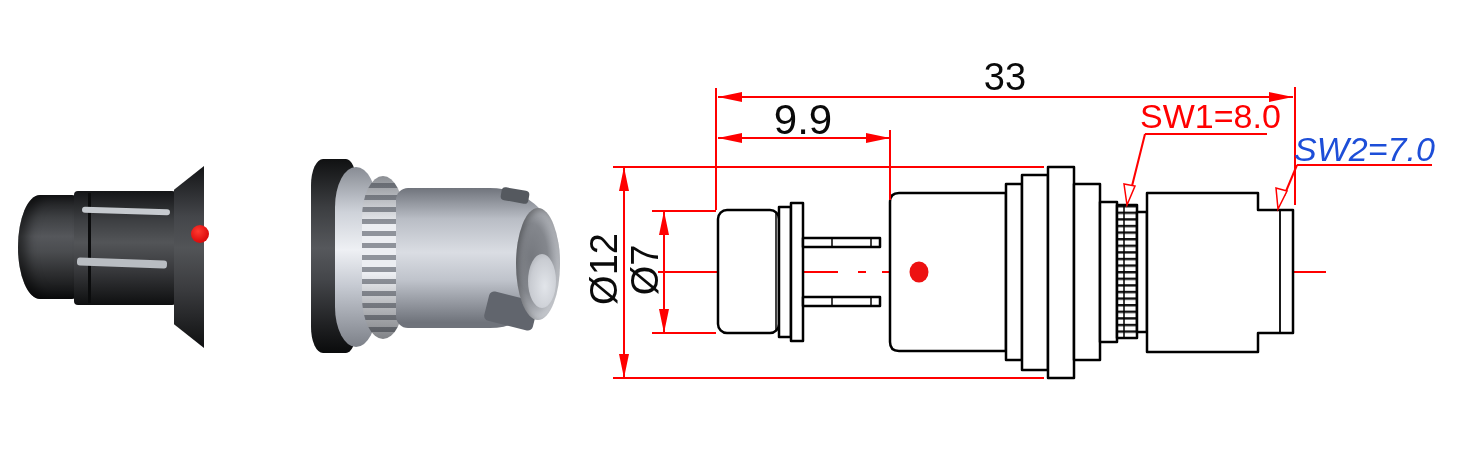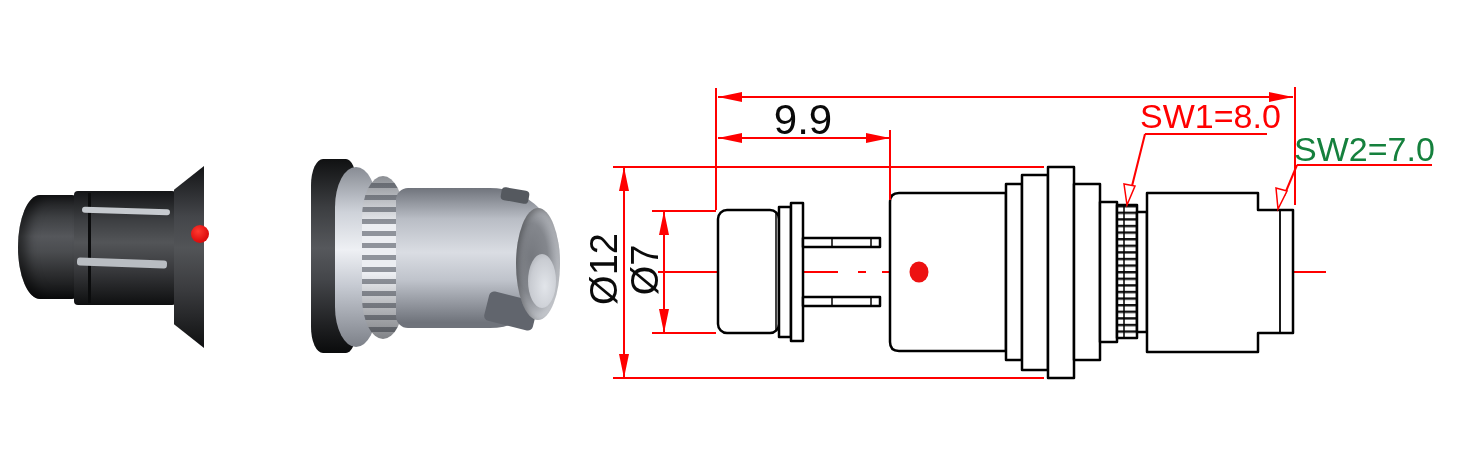--- a/index.html
+++ b/index.html
@@ -44,21 +44,21 @@
     background:radial-gradient(ellipse at 60% 60%,#e2e5ea 0%,#c9ccd2 60%,#9fa2a8 100%);}
   
   .lbl{position:absolute;color:#0a0a0a;white-space:nowrap;line-height:1;}
   .lbl-33{left:968px;top:58px;width:74px;text-align:center;font-size:38px;}
   .lbl-99{left:762px;top:99px;width:82px;text-align:center;font-size:42px;}
   .lbl-d12{left:566px;top:231px;width:76px;height:76px;display:flex;align-items:center;justify-content:center;
            font-size:38px;transform:rotate(-90deg);}
   .lbl-d7{left:611px;top:236px;width:68px;height:68px;display:flex;align-items:center;justify-content:center;
           font-size:38px;transform:rotate(-90deg);}
   .lbl-sw1{left:1140px;top:99px;font-size:34px;color:#ff0000;}
-  .lbl-sw2{left:1294px;top:132px;font-size:34px;color:#15803d;}
+  .lbl-sw2{left:1294px;top:132px;font-size:34px;color:#1d4ed8;font-style:italic;}
   svg{position:absolute;left:0;top:0;}
 </style>
 </head>
 <body>
 
 <div class="canvas">
 
   <div class="r3d">
     <div class="seg-tip"></div>
     <div class="seg-collet">
@@ -161,19 +161,20 @@
       <g>
         <line x1="1297" y1="165" x2="1432" y2="165"></line>
         <line x1="1297" y1="165" x2="1284" y2="196"></line>
         <polygon points="1278,209 1276,188 1287,191" fill="#ffffff" stroke="#ff0000" stroke-width="1.5"></polygon>
       </g>
 
       <ellipse cx="919" cy="272" rx="9.5" ry="10.5" fill="#ed1111" stroke="none"></ellipse>
     </g>
   </svg>
 
+  <div class="lbl lbl-33">33</div>
   <div class="lbl lbl-99">9.9</div>
   <div class="lbl lbl-d12">Ø12</div>
   <div class="lbl lbl-d7">Ø7</div>
   <div class="lbl lbl-sw1">SW1=8.0</div>
   <div class="lbl lbl-sw2">SW2=7.0</div>
 
 </div>
 
 </body></html>

